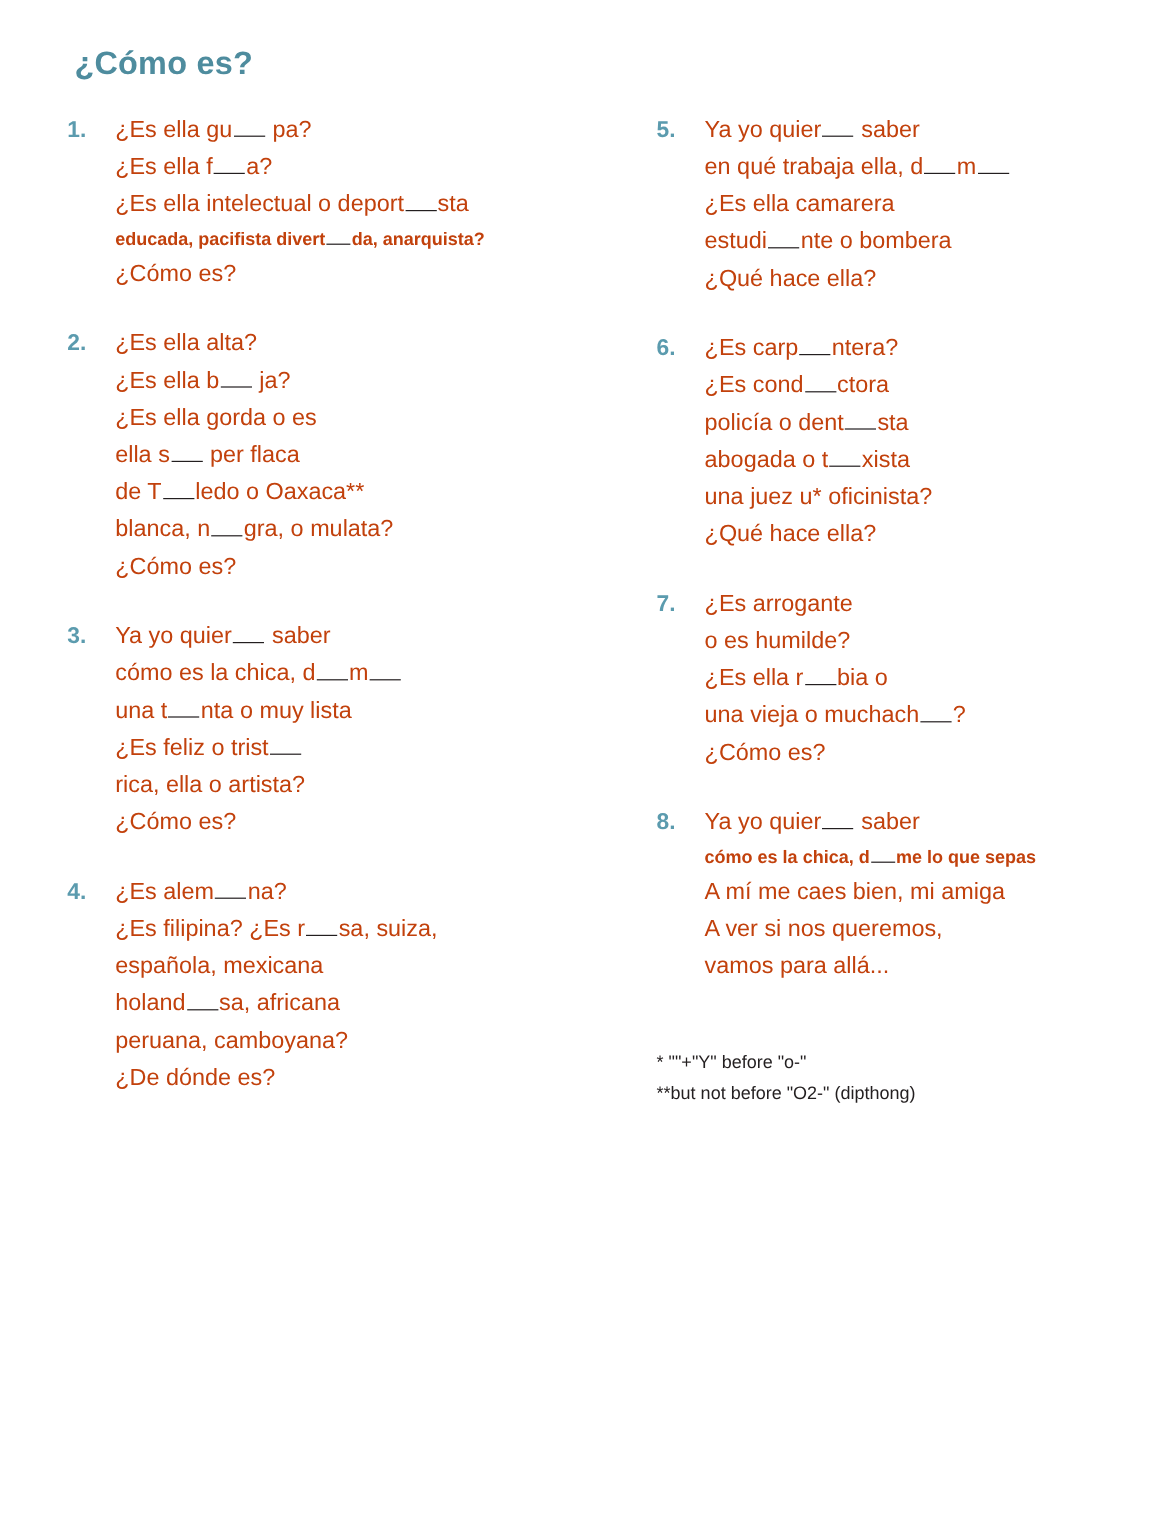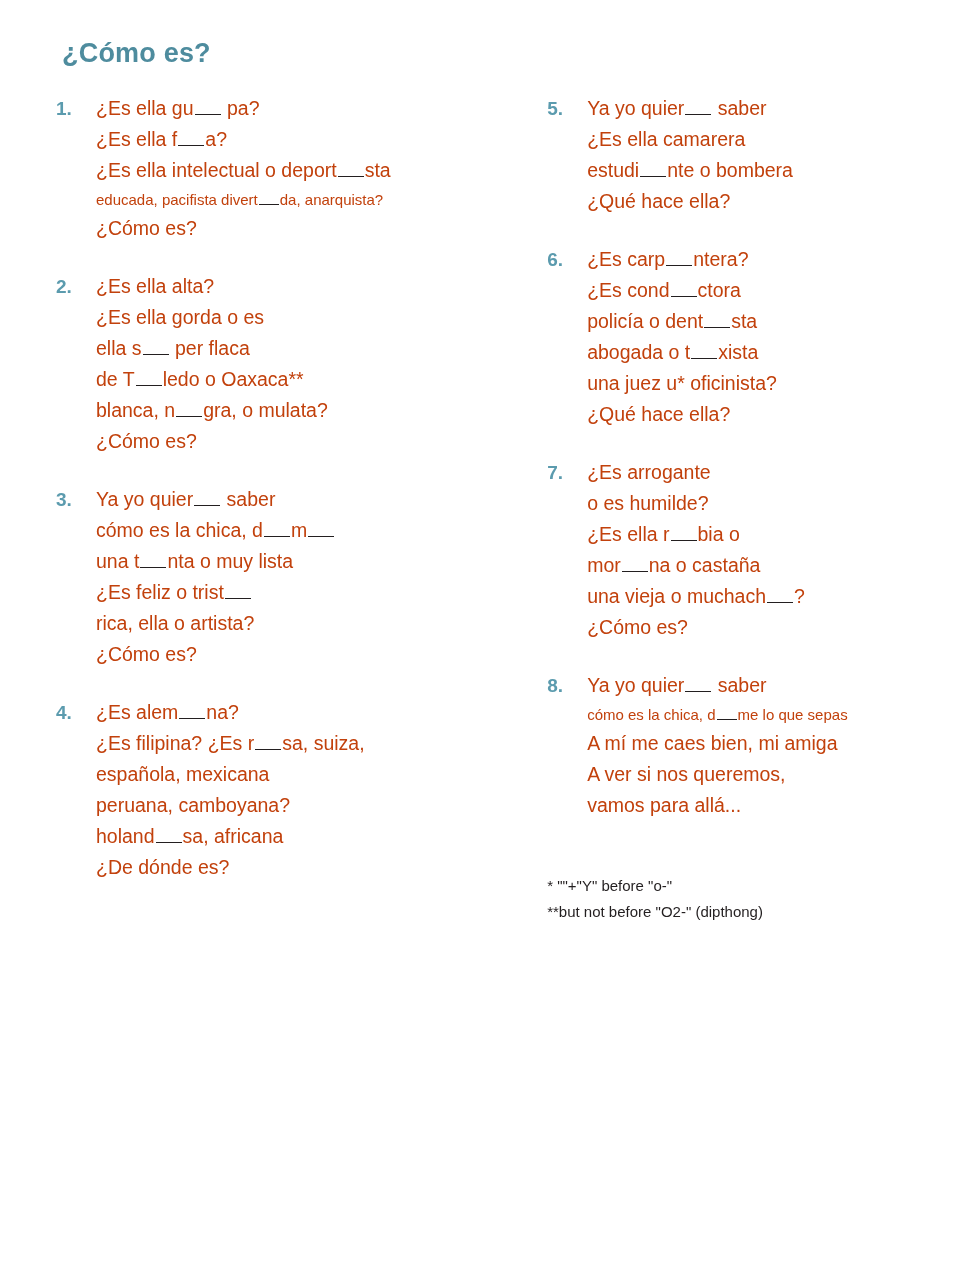--- a/index.html
+++ b/index.html
@@ -61,20 +61,21 @@
   }
   .line {
     font-size: 19.5px;
     line-height: 31px;
     white-space: pre-wrap;
     color: #c2410c;
   }
   .line.small {
     font-size: 15px;
     line-height: 27px;
+    font-weight: bold;
   }
   .blank {
     display: inline-block;
     border-bottom: 1.6px solid #231f20;
     width: 26px;
     vertical-align: baseline;
     margin: 0 1px;
     height: 15px;
   }
   .line.small .blank {
@@ -108,20 +109,21 @@
             <div class="line"><span>¿Es ella f</span><span class="blank"></span><span>a?</span></div>
             <div class="line"><span>¿Es ella intelectual o deport</span><span class="blank"></span><span>sta</span></div>
             <div class="line small"><span>educada, pacifista divert</span><span class="blank"></span><span>da, anarquista?</span></div>
             <div class="line"><span>¿Cómo es?</span></div>
           </div>
         </div>
         <div class="stanza">
           <div class="stanza-num">2.</div>
           <div class="stanza-lines">
             <div class="line"><span>¿Es ella alta?</span></div>
+            <div class="line"><span>¿Es ella b</span><span class="blank"></span><span> ja?</span></div>
             <div class="line"><span>¿Es ella gorda o es</span></div>
             <div class="line"><span>ella s</span><span class="blank"></span><span> per flaca</span></div>
             <div class="line"><span>de T</span><span class="blank"></span><span>ledo o Oaxaca**</span></div>
             <div class="line"><span>blanca, n</span><span class="blank"></span><span>gra, o mulata?</span></div>
             <div class="line"><span>¿Cómo es?</span></div>
           </div>
         </div>
         <div class="stanza">
           <div class="stanza-num">3.</div>
           <div class="stanza-lines">
@@ -132,31 +134,32 @@
             <div class="line"><span>rica, ella o artista?</span></div>
             <div class="line"><span>¿Cómo es?</span></div>
           </div>
         </div>
         <div class="stanza">
           <div class="stanza-num">4.</div>
           <div class="stanza-lines">
             <div class="line"><span>¿Es alem</span><span class="blank"></span><span>na?</span></div>
             <div class="line"><span>¿Es filipina? ¿Es r</span><span class="blank"></span><span>sa, suiza,</span></div>
             <div class="line"><span>española, mexicana</span></div>
+            <div class="line"><span>holand</span><span class="blank"></span><span>sa, africana</span></div>
             <div class="line"><span>peruana, camboyana?</span></div>
-            <div class="line"><span>holand</span><span class="blank"></span><span>sa, africana</span></div>
             <div class="line"><span>¿De dónde es?</span></div>
           </div>
         </div>
       </div>
     <div class="col col-right">
         <div class="stanza">
           <div class="stanza-num">5.</div>
           <div class="stanza-lines">
             <div class="line"><span>Ya yo quier</span><span class="blank"></span><span> saber</span></div>
+            <div class="line"><span>en qué trabaja ella, d</span><span class="blank"></span><span>m</span><span class="blank"></span></div>
             <div class="line"><span>¿Es ella camarera</span></div>
             <div class="line"><span>estudi</span><span class="blank"></span><span>nte o bombera</span></div>
             <div class="line"><span>¿Qué hace ella?</span></div>
           </div>
         </div>
         <div class="stanza">
           <div class="stanza-num">6.</div>
           <div class="stanza-lines">
             <div class="line"><span>¿Es carp</span><span class="blank"></span><span>ntera?</span></div>
             <div class="line"><span>¿Es cond</span><span class="blank"></span><span>ctora</span></div>
@@ -165,21 +168,20 @@
             <div class="line"><span>una juez u* oficinista?</span></div>
             <div class="line"><span>¿Qué hace ella?</span></div>
           </div>
         </div>
         <div class="stanza">
           <div class="stanza-num">7.</div>
           <div class="stanza-lines">
             <div class="line"><span>¿Es arrogante</span></div>
             <div class="line"><span>o es humilde?</span></div>
             <div class="line"><span>¿Es ella r</span><span class="blank"></span><span>bia o</span></div>
-            <div class="line"><span>mor</span><span class="blank"></span><span>na o castaña</span></div>
             <div class="line"><span>una vieja o muchach</span><span class="blank"></span><span>?</span></div>
             <div class="line"><span>¿Cómo es?</span></div>
           </div>
         </div>
         <div class="stanza">
           <div class="stanza-num">8.</div>
           <div class="stanza-lines">
             <div class="line"><span>Ya yo quier</span><span class="blank"></span><span> saber</span></div>
             <div class="line small"><span>cómo es la chica, d</span><span class="blank"></span><span>me lo que sepas</span></div>
             <div class="line"><span>A mí me caes bien, mi amiga</span></div>

